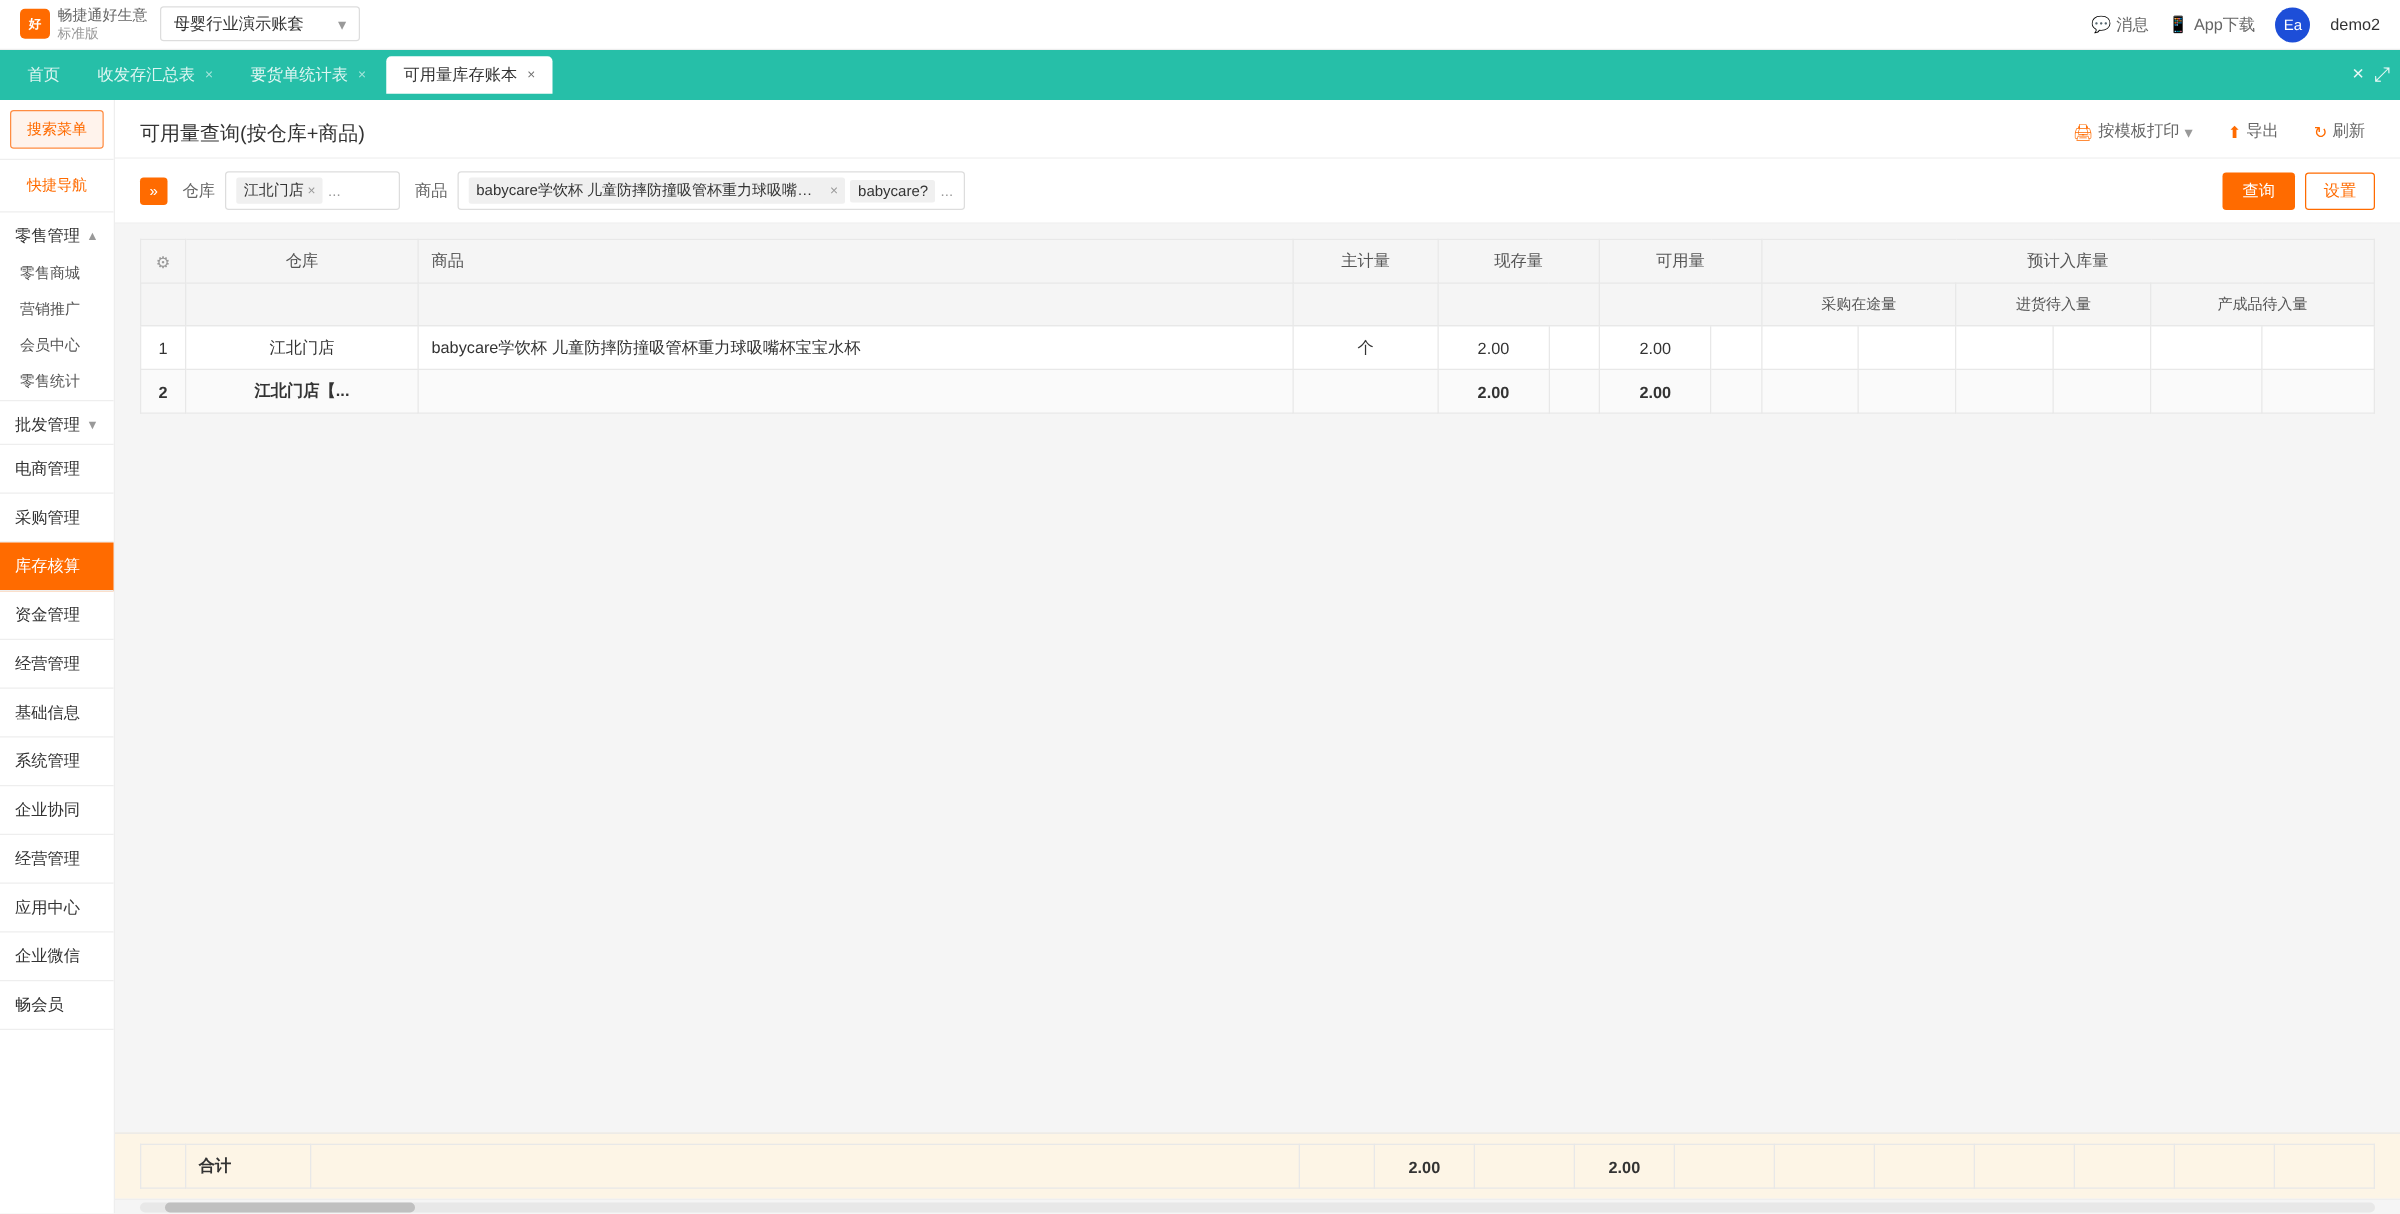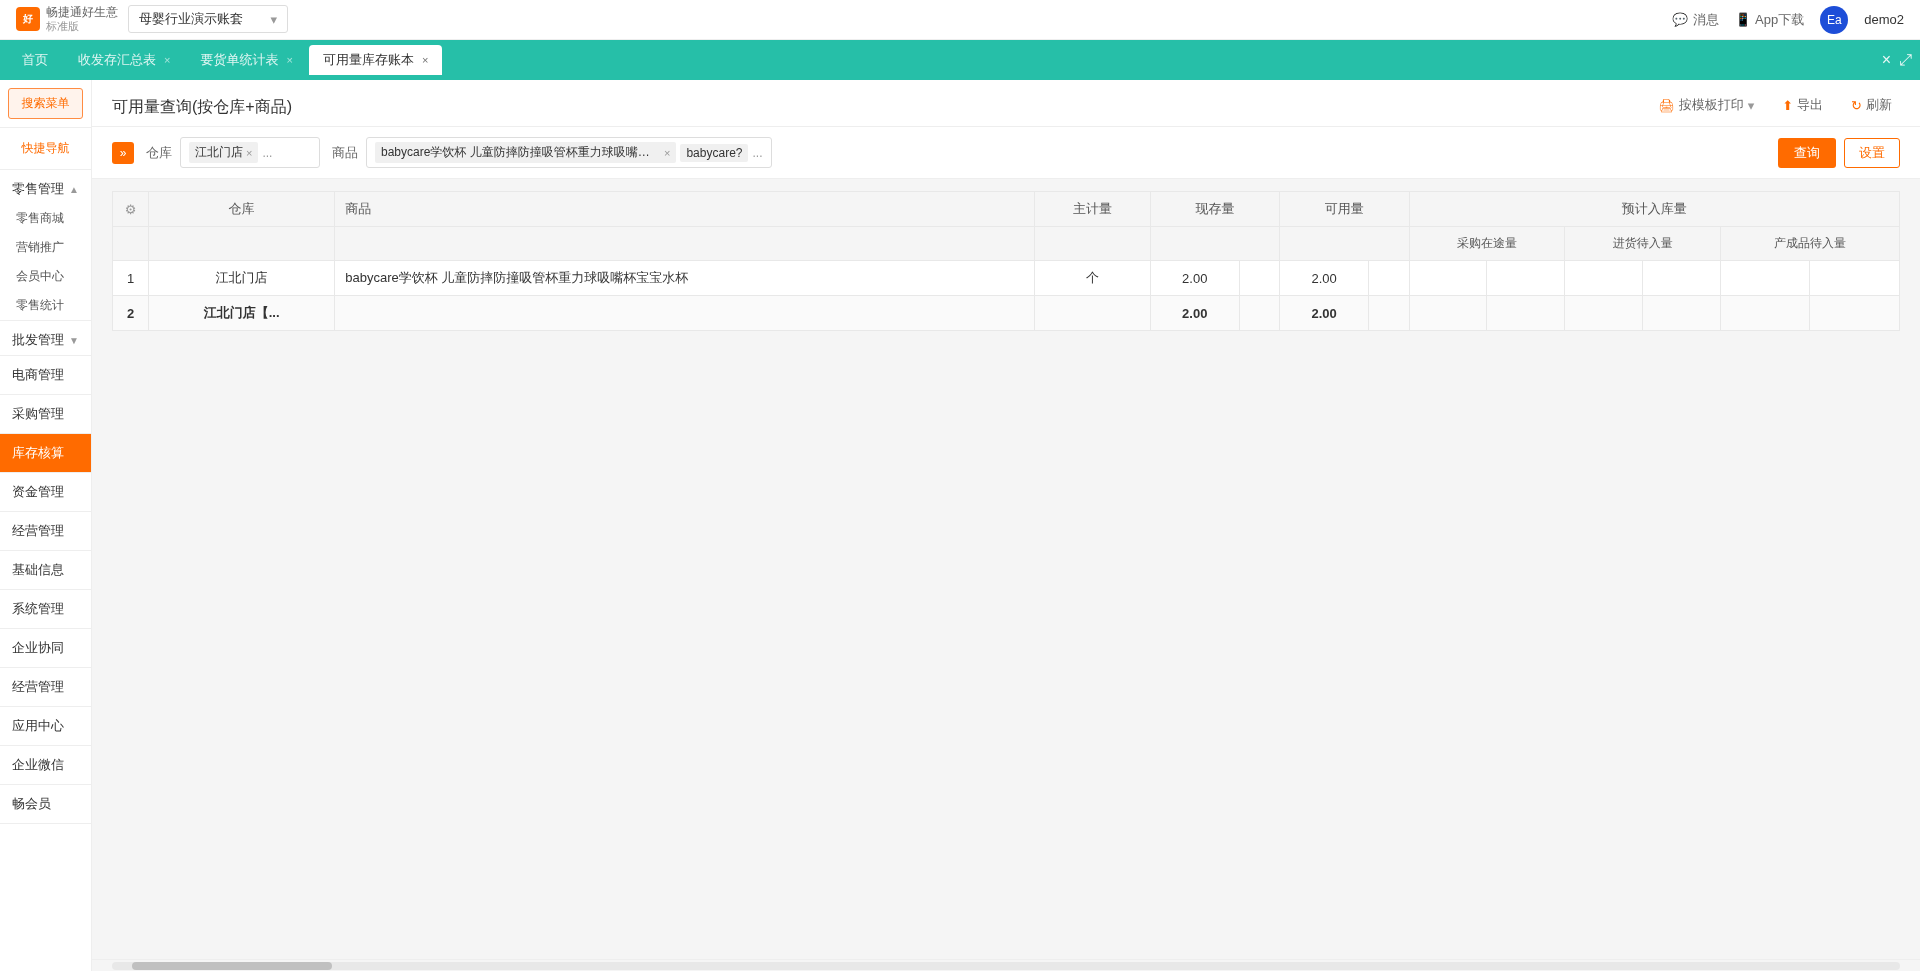--- a/index.html
+++ b/index.html
@@ -317,20 +317,42 @@
             <td></td>
             <td></td>
             <td></td>
             <td></td>
             <td></td>
           </tr>
         </tbody>
       </table>
     </div>
 
+    <div class="table-footer" style="display:flex; align-items:center; padding: 8px 20px; background:#fdf5e6; border-top: 1px solid #e8e8e8;">
+      <table style="width:100%; border-collapse:collapse;">
+        <tbody>
+            <tr>
+          <td style="width:36px; border:1px solid #e8e8e8; padding:8px;"></td>
+          <td style="padding:8px 10px; border:1px solid #e8e8e8; font-weight:bold; font-size:13px; width:100px;">合计</td>
+          <td style="padding:8px 10px; border:1px solid #e8e8e8; min-width:220px;"></td>
+          <td style="padding:8px 10px; border:1px solid #e8e8e8; width:60px;"></td>
+          <td style="padding:8px 10px; border:1px solid #e8e8e8; text-align:center; font-weight:bold; width:80px;">2.00</td>
+          <td style="padding:8px 10px; border:1px solid #e8e8e8; width:80px;"></td>
+          <td style="padding:8px 10px; border:1px solid #e8e8e8; text-align:center; font-weight:bold; width:80px;">2.00</td>
+          <td style="padding:8px 10px; border:1px solid #e8e8e8; width:80px;"></td>
+          <td style="padding:8px 10px; border:1px solid #e8e8e8; width:80px;"></td>
+          <td style="padding:8px 10px; border:1px solid #e8e8e8; width:80px;"></td>
+          <td style="padding:8px 10px; border:1px solid #e8e8e8; width:80px;"></td>
+          <td style="padding:8px 10px; border:1px solid #e8e8e8; width:80px;"></td>
+          <td style="padding:8px 10px; border:1px solid #e8e8e8; width:80px;"></td>
+          <td style="padding:8px 10px; border:1px solid #e8e8e8; width:80px;"></td>
+        </tr>
+      </tbody>
+        </table>
+    </div>
 
     <div class="scroll-bar-area">
       <div class="scroll-bar-track">
         <div class="scroll-bar-thumb"></div>
       </div>
     </div>
 
   </div>
 </div>
 

